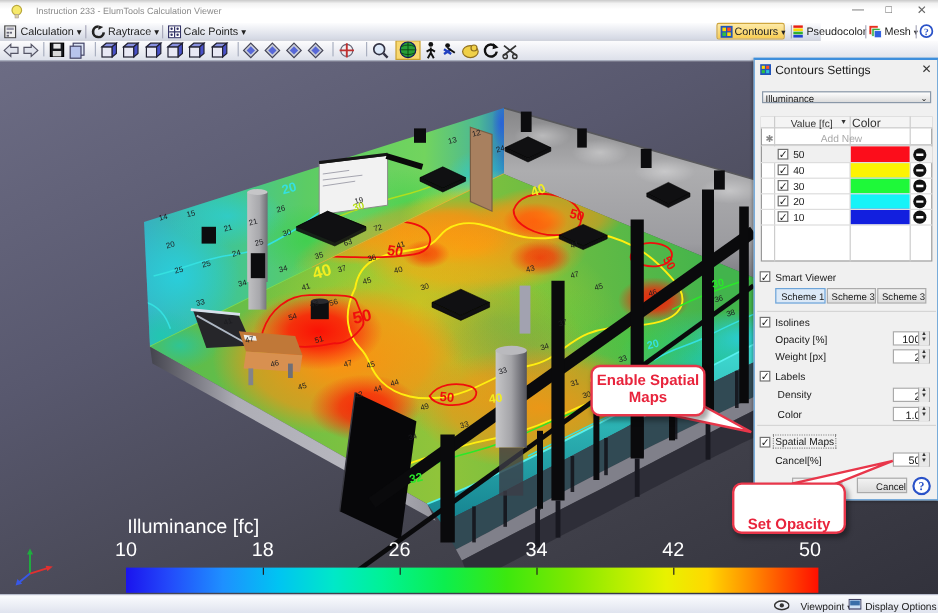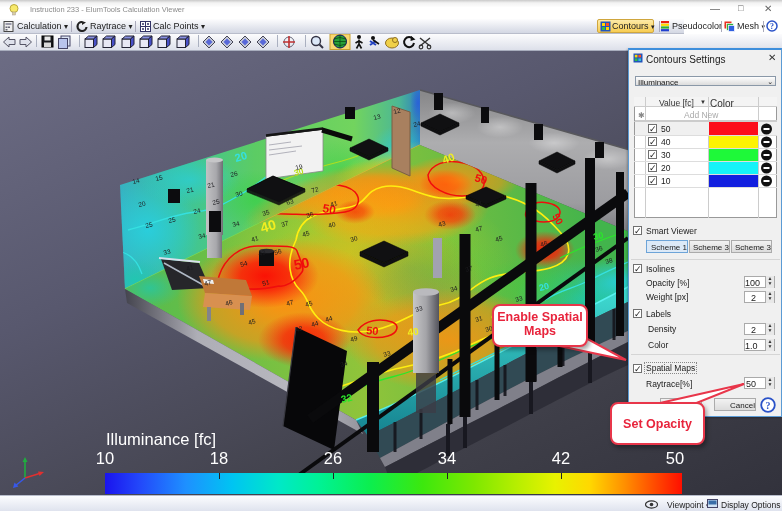--- a/index.html
+++ b/index.html
@@ -17,21 +17,21 @@
 
 #viewport{left:0;top:51px;width:782px;height:444px;background:linear-gradient(155deg,#6c6c84 0%,#58586e 35%,#42424c 70%,#32323c 100%);overflow:hidden}
 
 #leg-title{left:106px;top:430px;font-size:16.5px;color:#fff}
 .legnum{position:absolute;top:449px;font-size:16.5px;color:#fff;width:40px;text-align:center}
 #colorbar{left:105px;top:473px;width:577px;height:21px;background:linear-gradient(90deg,#1a14ee 0%,#2348fa 6%,#1e90ff 14%,#00c4f2 22%,#00e8c8 30%,#00f296 37%,#0cee4e 46%,#3ce80e 55%,#7ee800 64%,#b4ee00 71%,#e8f200 78%,#ffd800 84%,#ff9000 90%,#ff4e00 95%,#ff0f00 100%)}
 .tick{position:absolute;top:473px;width:1px;height:6px;background:#222}
 
 #panel{left:628px;top:48px;width:154px;height:369px;background:#f0f0f0;border:1px solid #5b9bd5;border-top:2px solid #3d8edc;box-shadow:-1px 1px 2px rgba(0,0,0,.25);font-size:8.5px;color:#1a1a1a}
 .p{position:absolute}
-.spin{position:absolute;width:31px;height:12px;background:#fff;border:1px solid #aaa;font-size:9px;text-align:right;padding:1px 18px 0 0}
+.spin{position:absolute;width:31px;height:12px;background:#fff;border:1px solid #aaa;font-size:9px;text-align:right;padding:1px 7px 0 0}
 .spinbtn{position:absolute;width:9px;height:12px;background:#e8e8e8;border-left:1px solid #aaa;right:0;top:-1px;font-size:5px;line-height:5px;color:#333;text-align:center}
 .cb{position:absolute;width:9px;height:9px;background:#fff;border:1px solid #707070;font-size:9px;line-height:8px;text-align:center;color:#222}
 .btn{position:absolute;height:13px;background:linear-gradient(#f2f2f2,#dcdcdc);border:1px solid #ababab;font-size:8px;text-align:right;padding-top:2px;white-space:nowrap;overflow:hidden}
 
 #statusbar{left:0;top:495px;width:782px;height:16px;background:linear-gradient(#fbfcfe,#dfe3ee);border-top:1px solid #b8bdcc;font-size:8.5px;color:#222}
 #statusbar div{white-space:nowrap}
 
 .callout{position:absolute;background:#fff;border:2px solid #e8364a;border-radius:8px;color:#e8243c;font-weight:bold;font-size:12.5px;text-align:center;box-shadow:2px 3px 4px rgba(0,0,0,.35)}
 </style></head>
 <body>
@@ -619,21 +619,21 @@
   <div class="cb" style="left:4px;top:259px">✓</div>
   <div class="p" style="left:17px;top:259px">Labels</div>
   <div class="p" style="left:19px;top:274px">Density</div>
   <div class="spin" style="left:115px;top:273px">2<div class="spinbtn">▲<br>▼</div></div>
   <div class="p" style="left:19px;top:290px">Color</div>
   <div class="spin" style="left:115px;top:289px">1.0<div class="spinbtn">▲<br>▼</div></div>
   <div class="p" style="left:2px;top:304px;width:149px;height:1px;background:#d5d5d5"></div>
 
   <div class="cb" style="left:4px;top:314px">✓</div>
   <div class="p" style="left:15px;top:312px;border:1px dotted #888;padding:0 1px">Spatial Maps</div>
-  <div class="p" style="left:17px;top:329px">Raytrace[%]</div>
+  <div class="p" style="left:17px;top:329px">Cancel[%]</div>
   <div class="spin" style="left:115px;top:327px">50<div class="spinbtn">▲<br>▼</div></div>
 
   <div class="btn" style="left:31px;top:348px;width:42px">OK</div>
   <div class="btn" style="left:85px;top:348px;width:42px">Cancel</div>
   <svg class="p" style="left:131px;top:347px" width="16" height="16" viewBox="0 0 16 16">
       <circle cx="8" cy="8" r="6.8" fill="#fff" stroke="#2a52c8" stroke-width="1.8"></circle>
       <text x="8" y="11.5" font-size="10" font-weight="bold" fill="#2a52c8" text-anchor="middle" font-family="Liberation Serif">?</text>
     </svg>
 </div>
 
@@ -648,13 +648,13 @@
       <rect x="1.5" y="1.5" width="8" height="4" fill="#3a6ea8"></rect>
     </svg>
   <div class="abs" style="left:721px;top:4px">Display Options&nbsp;</div>
 </div>
 
 <svg class="abs" style="left:0;top:0;pointer-events:none" width="782" height="511" viewBox="0 0 782 511" id="callsvg">
   <polygon points="550,344 626,360 584,337" fill="#fff" stroke="#e8364a" stroke-width="2"></polygon>
   <polygon points="660,403 744,384 694,404" fill="#fff" stroke="#e8364a" stroke-width="2"></polygon>
 </svg>
 <div class="callout" style="left:492px;top:304px;width:96px;height:43px;padding-top:4px">Enable Spatial<br>Maps</div>
-<div class="callout" style="left:610px;top:402px;width:95px;height:43px;padding-top:13px">Set Opacity</div>
+<div class="callout" style="left:610px;top:402px;width:95px;height:43px;padding-top:26px">Set Opacity</div>
 
 </body></html>

